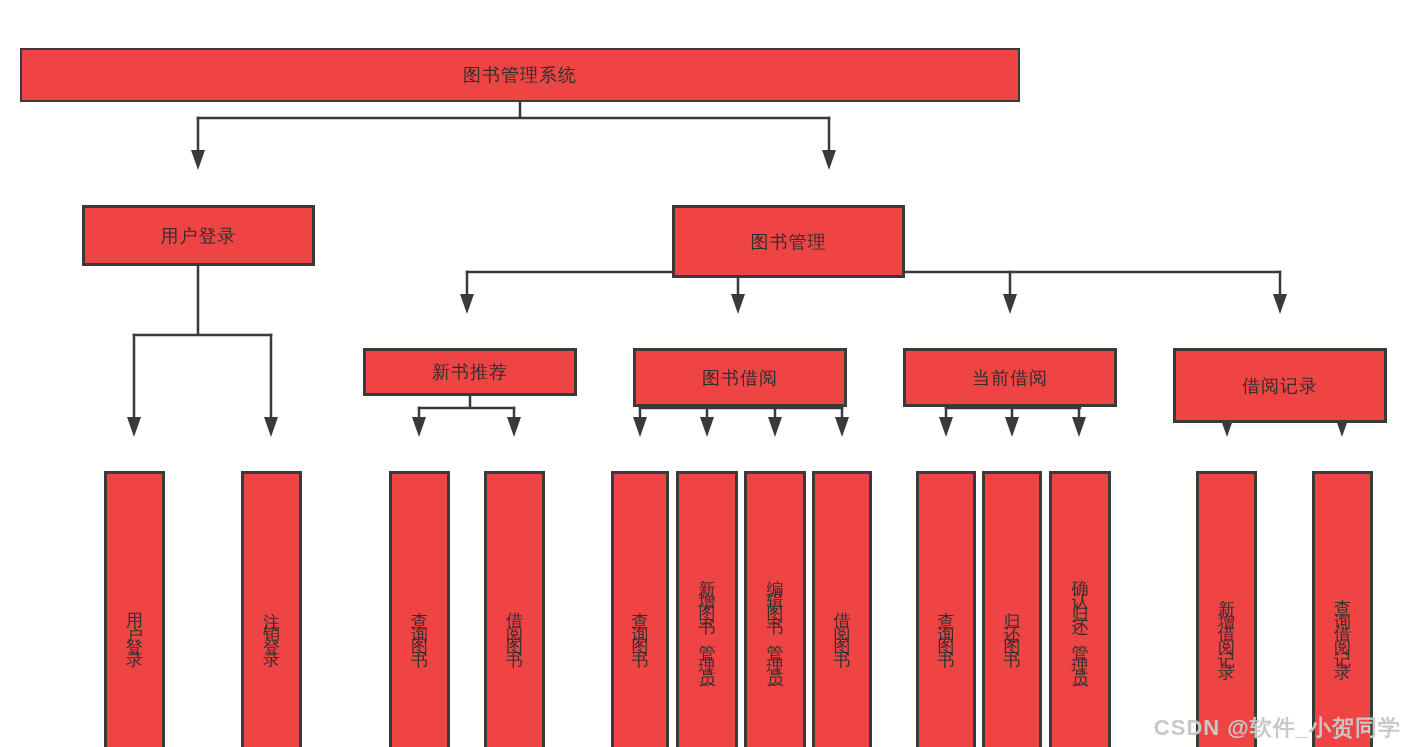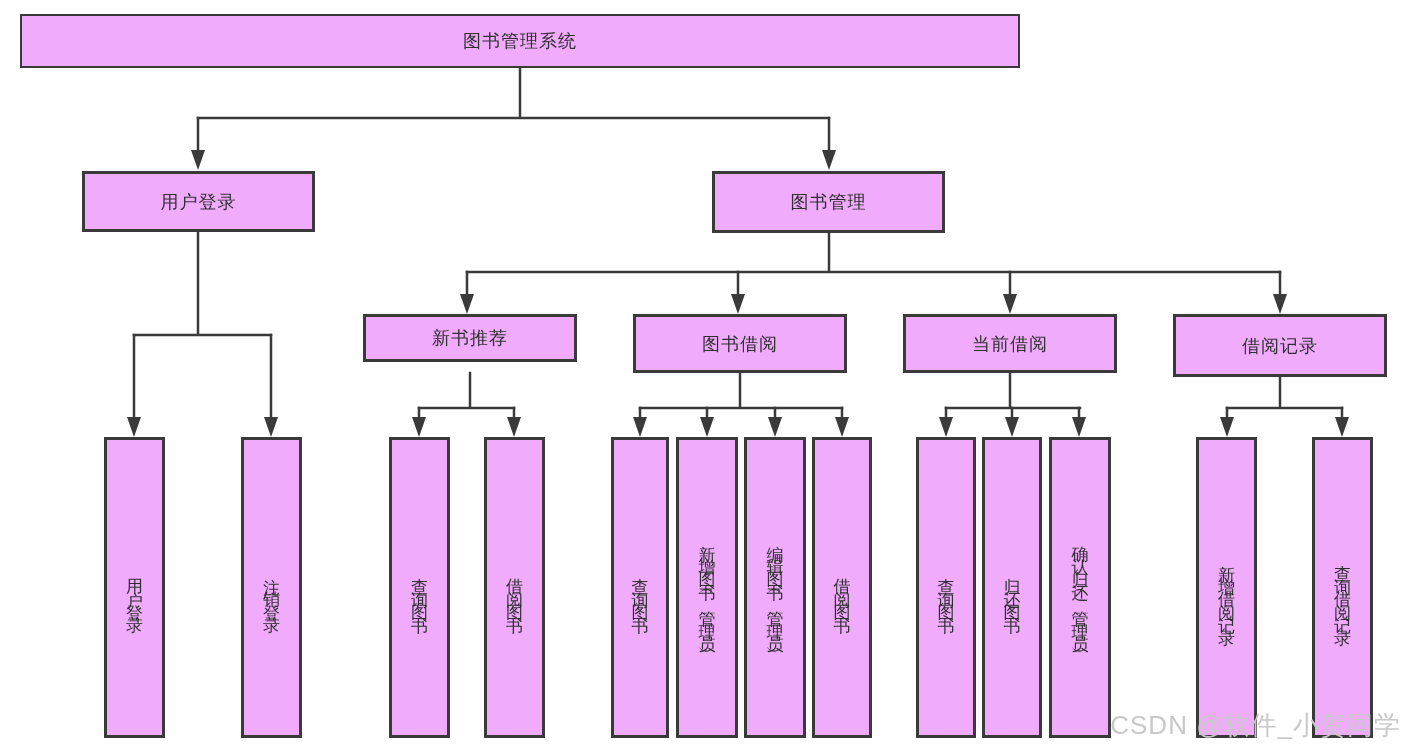--- a/index.html
+++ b/index.html
@@ -5,36 +5,37 @@
   html,body{margin:0;padding:0;background:#fff;}
   .canvas{
     position:relative;width:1405px;height:747px;background:var(--bg,#fff);
     font-family:"Liberation Sans",sans-serif;color:var(--text,#2f2f2f);
     overflow:hidden;
   }
   .connectors{position:absolute;left:0;top:0;}
   .ln{fill:none;stroke:var(--line,#3a3a3a);stroke-width:2.5;stroke-linecap:square;}
   .tri{fill:var(--line,#3a3a3a);stroke:none;}
   .box{
-    position:absolute;box-sizing:border-box;background:#f0abfc;
+    position:absolute;box-sizing:border-box;background:#ef4444;
     border:3px solid var(--line,#3a3a3a);
     display:flex;align-items:center;justify-content:center;
-    font-size:18px;letter-spacing:1px;white-space:nowrap;
+    font-size:18px;letter-spacing:1px;white-space:nowrap;margin-top:34px;
   }
   .root{border-width:2px;}
   .leaf{
     top:437px;height:301px;width:61px;
     writing-mode:vertical-rl;text-orientation:mixed;
     font-size:17px;letter-spacing:13px;line-height:1;
     padding-top:6px;
   }
   .watermark{
     position:absolute;right:4px;bottom:4px;
-    font-size:26px;color:var(--wm,#c8c8c8);letter-spacing:1px;
+    font-size:22px;color:var(--wm,#c8c8c8);letter-spacing:1px;
     z-index:5;
+    font-weight:bold;
   }
 </style>
 </head>
 <body>
 
 <div class="canvas">
 
   <svg class="connectors" width="1405" height="747" viewBox="0 0 1405 747" aria-hidden="true">
 
     <path class="ln" d="
@@ -71,26 +72,26 @@
       M633 417 H647 L640 437 Z  M700 417 H714 L707 437 Z
       M768 417 H782 L775 437 Z  M835 417 H849 L842 437 Z
       M939 417 H953 L946 437 Z  M1005 417 H1019 L1012 437 Z
       M1072 417 H1086 L1079 437 Z
       M1220 417 H1234 L1227 437 Z  M1335 417 H1349 L1342 437 Z"></path>
   </svg>
 
   <div class="box root" style="left:20px;top:14px;width:1000px;height:54px">图书管理系统</div>
 
   <div class="box" style="left:82px;top:171px;width:233px;height:61px">用户登录</div>
-  <div class="box" style="left:712px;top:171px;width:233px;height:62px">图书管理</div>
+  <div class="box" style="left:672px;top:171px;width:233px;height:73px">图书管理</div>
 
   <div class="box" style="left:363px;top:314px;width:214px;height:48px">新书推荐</div>
   <div class="box" style="left:903px;top:314px;width:214px;height:59px">当前借阅</div>
   <div class="box" style="left:633px;top:314px;width:214px;height:59px">图书借阅</div>
-  <div class="box" style="left:1173px;top:314px;width:214px;height:63px">借阅记录</div>
+  <div class="box" style="left:1173px;top:314px;width:214px;height:75px">借阅记录</div>
 
   <div class="box leaf" style="left:104px">用户登录</div>
   <div class="box leaf" style="left:241px">注销登录</div>
 
   <div class="box leaf" style="left:389px">查询图书</div>
   <div class="box leaf" style="left:484px">借阅图书</div>
 
   <div class="box leaf" style="left:611px;width:58px">查询图书</div>
   <div class="box leaf" style="left:676px;width:62px">新增图书（管理员）</div>
   <div class="box leaf" style="left:744px;width:62px">编辑图书（管理员）</div>

